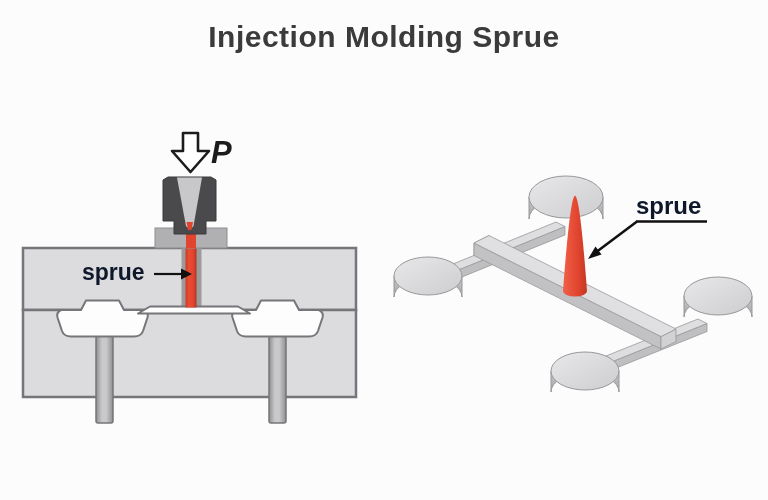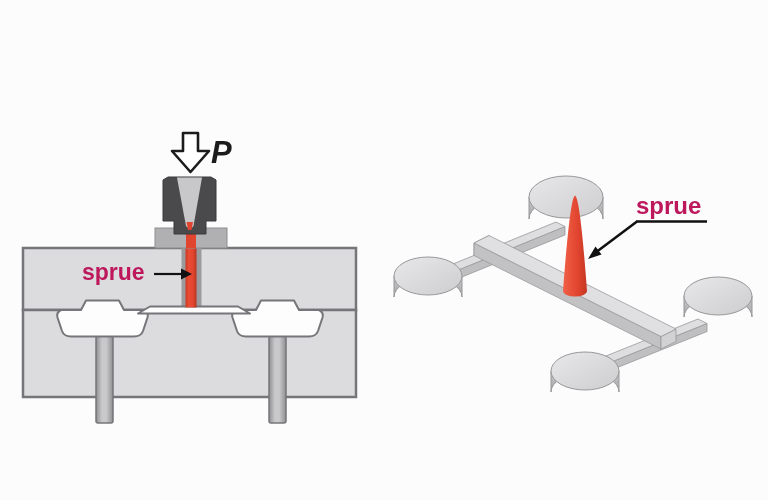--- a/index.html
+++ b/index.html
@@ -1,21 +1,21 @@
 <!DOCTYPE html>
 <html><head>
 <meta charset="utf-8">
 <style>
   html,body{margin:0;padding:0;background:#fff;}
   #stage{
     position:relative;width:768px;height:500px;background:#fcfcfc;
     font-family:"Liberation Sans", sans-serif;overflow:hidden;
   }
   #diagram-svg{position:absolute;left:0;top:0;}
-  .txt{position:absolute;color:#be185d;line-height:1;white-space:nowrap;}
+  .txt{position:absolute;color:#0f172a;line-height:1;white-space:nowrap;}
   .title{
     left:0;top:22px;width:768px;text-align:center;
     font-size:30px;font-weight:700;color:#3b3b3b;letter-spacing:.5px;
   }
   .p-label{left:211px;top:137px;font-size:31px;font-weight:700;font-style:italic;color:#1c1c1c;}
   .sprue-left{left:82px;top:261px;font-size:23px;font-weight:700;}
   .sprue-right{left:636px;top:194px;font-size:24px;font-weight:700;}
 </style>
 </head>
 <body>
@@ -130,17 +130,18 @@
       <path d="M 563,291 Q 570,197 575,195.5 Q 580,197 587,291 A 12,5.5 0 0 1 563,291 Z" fill="url(#coneGrad)"></path>
 
       <g>
         <line x1="636" y1="221.5" x2="707" y2="221.5" stroke="#111111" stroke-width="2.6"></line>
         <line x1="637" y1="221.5" x2="595" y2="253" stroke="#111111" stroke-width="2.6"></line>
         <polygon points="588,259 601.5,254.5 595.5,246.5" fill="#111111"></polygon>
       </g>
     </g>
   </svg>
 
+  <div class="txt title">Injection Molding Sprue</div>
   <div class="txt p-label">P</div>
   <div class="txt sprue-left">sprue</div>
   <div class="txt sprue-right">sprue</div>
 
 </div>
 
 </body></html>

